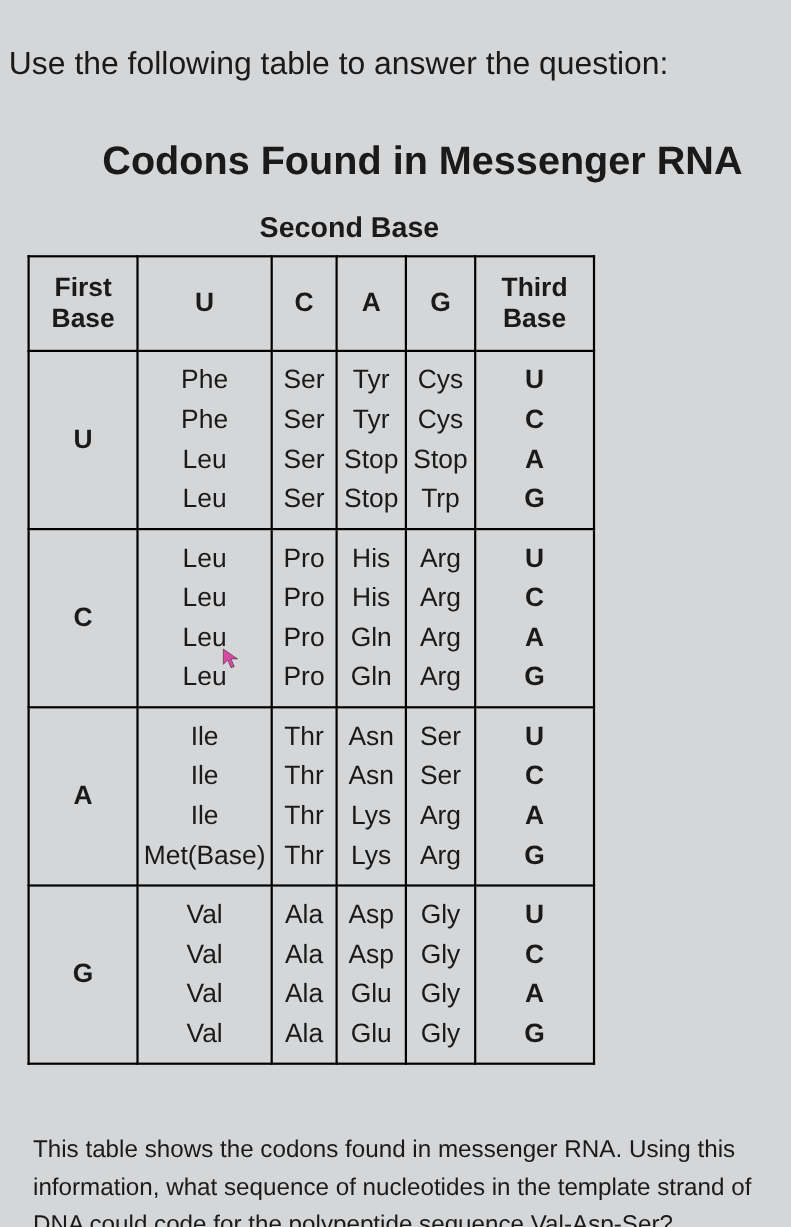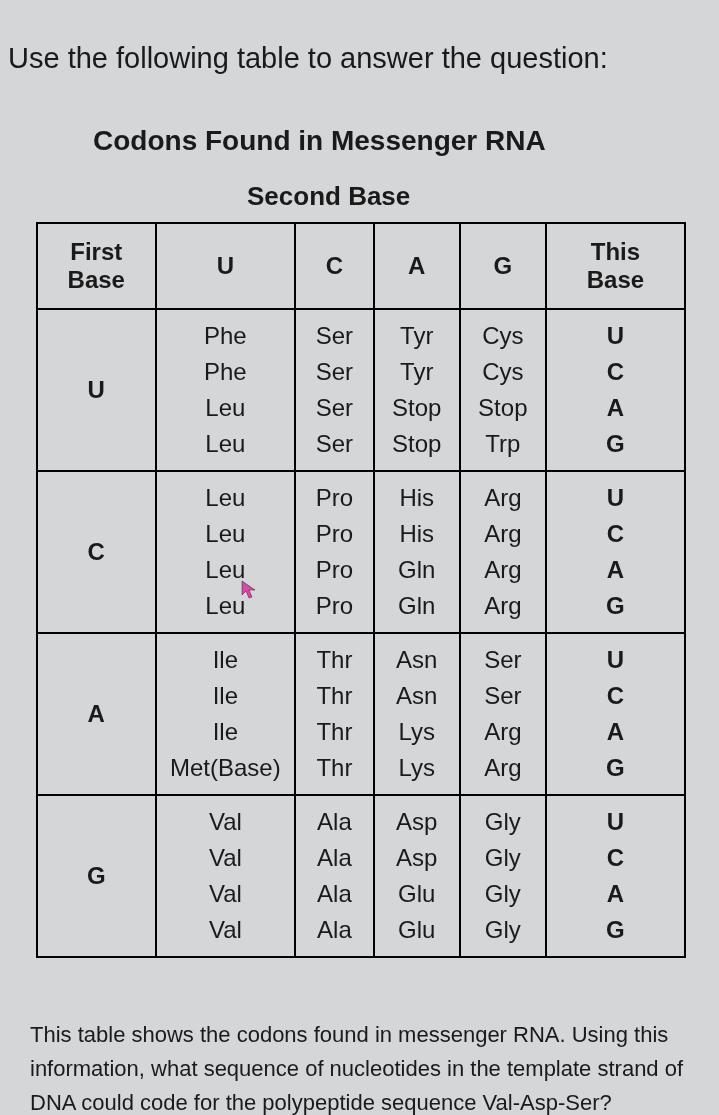--- a/index.html
+++ b/index.html
@@ -10,29 +10,29 @@
       color: #1a1a1a;
       width: 719px;
       box-sizing: border-box;
     }
     .intro {
       font-size: 29px;
       font-weight: 500;
       margin: 30px 0 50px 0;
     }
     .title {
-      font-size: 28px;
+      font-size: 36px;
       font-weight: 700;
       margin: 0 0 14px 0;
       padding-left: 85px;
     }
     table {
       border-collapse: collapse;
-      margin: 0 0 0 28px;
-      width: 650px;
+      margin: 0 0 0 17px;
+      width: 516px;
     }
     td, th {
       border: 2px solid #000;
       text-align: center;
       font-size: 24px;
       padding: 0;
     }
     .second-base-header {
       border: none;
       font-weight: 700;
@@ -102,21 +102,21 @@
   <tbody>
       <tr>
     <td colspan="6" class="second-base-header">Second Base</td>
   </tr>
   <tr>
     <td class="col-header">First Base</td>
     <td class="col-header" style="width:120px">U</td>
     <td class="col-header" style="width:60px">C</td>
     <td class="col-header" style="width:70px">A</td>
     <td class="col-header" style="width:70px">G</td>
-    <td class="col-header third-label">This Base</td>
+    <td class="col-header third-label">Third Base</td>
   </tr>
 
   <tr>
     <td class="row-label">U</td>
     <td class="inner">
       <div>Phe</div>
       <div>Phe</div>
       <div>Leu</div>
       <div>Leu</div>
     </td>

